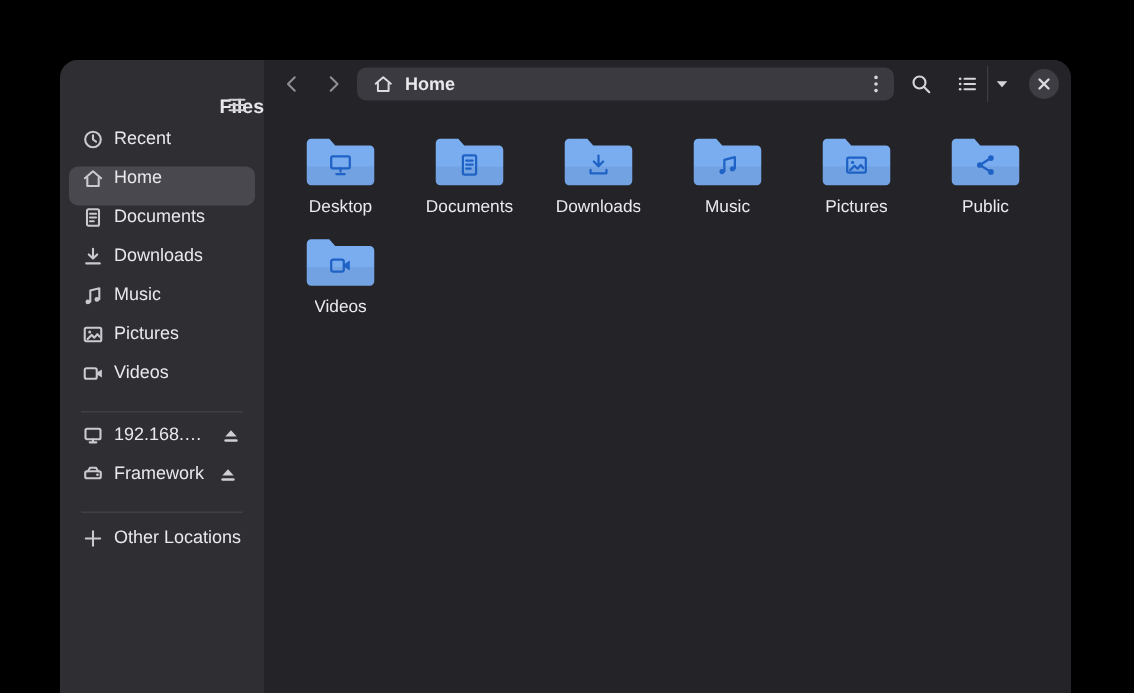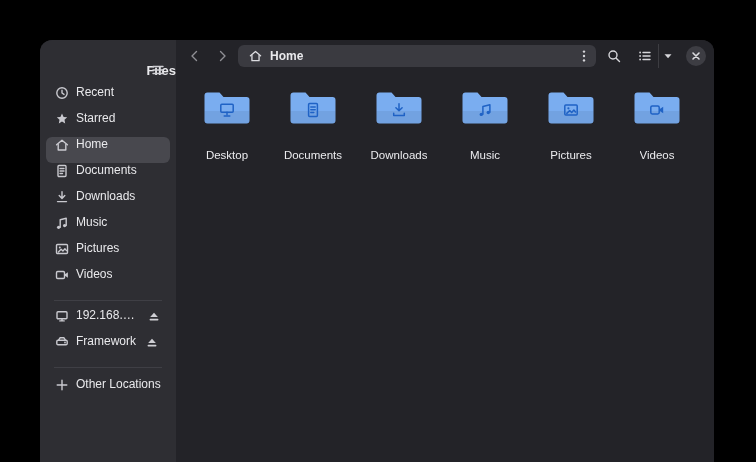--- a/index.html
+++ b/index.html
@@ -38,21 +38,21 @@
     display:flex;align-items:center;justify-content:center;cursor:pointer;flex-shrink:0}
   .view-split{display:flex;align-items:center;flex-shrink:0;border-radius:6px}
   .view-split .tool-btn{width:26px}
   .view-split .caret-part{width:18px;border-left:1px solid rgba(255,255,255,.12);border-radius:0 6px 6px 0}
   .close-btn{width:20px;height:20px;border:none;border-radius:50%;background:var(--close-bg,#3d3d43);color:#dcdce0;
     display:flex;align-items:center;justify-content:center;cursor:pointer;margin-left:5px;flex-shrink:0}
   
   .grid{display:flex;flex-wrap:wrap;align-content:flex-start;padding:12px 8px;overflow:hidden;flex:1}
   .folder{width:86px;display:flex;flex-direction:column;align-items:center;padding:5px 2px 4px;border-radius:8px;cursor:pointer}
   .folder svg{display:block}
-  .flabel{font-size:11.5px;color:#ebebee;margin-top:19px;max-width:82px;overflow:hidden;text-overflow:ellipsis;white-space:nowrap}
+  .flabel{font-size:11.5px;color:#ebebee;margin-top:2px;max-width:82px;overflow:hidden;text-overflow:ellipsis;white-space:nowrap}
 </style>
 </head>
 <body>
 
 <div class="window">
 
   <aside class="sidebar">
     <div class="sidebar-header">
       <span class="sidebar-title">Files</span>
       <button class="hdr-icon-btn">
@@ -65,28 +65,20 @@
     </div>
     <nav class="side-list">
         <div class="side-item">
           <span class="icon">
             <svg viewBox="0 0 16 16" width="16" height="16" fill="none" stroke="currentColor" stroke-width="1.4" stroke-linecap="round" stroke-linejoin="round">
               <circle cx="8" cy="8" r="5.2"></circle>
               <path d="M8 5.2V8l2 1.4"></path>
             </svg>
           </span>
           <span class="lbl">Recent</span>
-        </div>
-        <div class="side-item">
-          <span class="icon">
-            <svg viewBox="0 0 16 16" width="16" height="16" fill="none" stroke="currentColor" stroke-width="1.4" stroke-linecap="round" stroke-linejoin="round">
-              <path d="M8 2.6l1.6 3.3 3.6.4-2.7 2.5.7 3.6L8 10.6l-3.2 1.8.7-3.6-2.7-2.5 3.6-.4z" fill="currentColor" stroke="none"></path>
-            </svg>
-          </span>
-          <span class="lbl">Starred</span>
         </div>
         <div class="side-item selected">
           <span class="icon">
             <svg viewBox="0 0 16 16" width="16" height="16" fill="none" stroke="currentColor" stroke-width="1.4" stroke-linecap="round" stroke-linejoin="round">
               <path d="M2.6 7.8 8 3.2l5.4 4.6"></path>
               <path d="M4.2 7.4V13h7.6V7.4"></path>
             </svg>
           </span>
           <span class="lbl">Home</span>
         </div>
@@ -319,20 +311,35 @@
               <path d="m3.8 11.4 2.9-2.9 2 2 2.2-2.5 1.6 2"></path>
             </g>
   </svg>
           <span class="flabel">Pictures</span>
         </div>
         <div class="folder">
           <svg viewBox="0 0 52 44" width="52" height="44">
     <path d="M3.5 9.5a3 3 0 0 1 3-3h12l4 4.5h23a3 3 0 0 1 3 3v20.5a3 3 0 0 1-3 3h-39a3 3 0 0 1-3-3z" fill="var(--folder)"></path>
     <path d="M3.5 25h45v9.5a3 3 0 0 1-3 3h-39a3 3 0 0 1-3-3z" fill="rgba(0,0,0,0.06)"></path>
     <g transform="translate(18,16)" stroke="var(--folder-emblem)" fill="none" stroke-width="1.5" stroke-linecap="round" stroke-linejoin="round">
+              <g fill="var(--folder-emblem)" stroke="none">
+                <circle cx="11.6" cy="3.4" r="1.9"></circle>
+                <circle cx="4.2" cy="8" r="1.9"></circle>
+                <circle cx="11.6" cy="12.6" r="1.9"></circle>
+              </g>
+              <path d="M5.9 7 10 4.3M5.9 9 10 11.7"></path>
+            </g>
+  </svg>
+          <span class="flabel">Public</span>
+        </div>
+        <div class="folder">
+          <svg viewBox="0 0 52 44" width="52" height="44">
+    <path d="M3.5 9.5a3 3 0 0 1 3-3h12l4 4.5h23a3 3 0 0 1 3 3v20.5a3 3 0 0 1-3 3h-39a3 3 0 0 1-3-3z" fill="var(--folder)"></path>
+    <path d="M3.5 25h45v9.5a3 3 0 0 1-3 3h-39a3 3 0 0 1-3-3z" fill="rgba(0,0,0,0.06)"></path>
+    <g transform="translate(18,16)" stroke="var(--folder-emblem)" fill="none" stroke-width="1.5" stroke-linecap="round" stroke-linejoin="round">
               <rect x="1.8" y="4" width="8.4" height="8" rx="1.4"></rect>
               <path d="M10.4 7.2 14.2 4.7v6.6l-3.8-2.5z" fill="var(--folder-emblem)" stroke="none"></path>
             </g>
   </svg>
           <span class="flabel">Videos</span>
         </div>
       </div>
   </section>
 
 </div>

